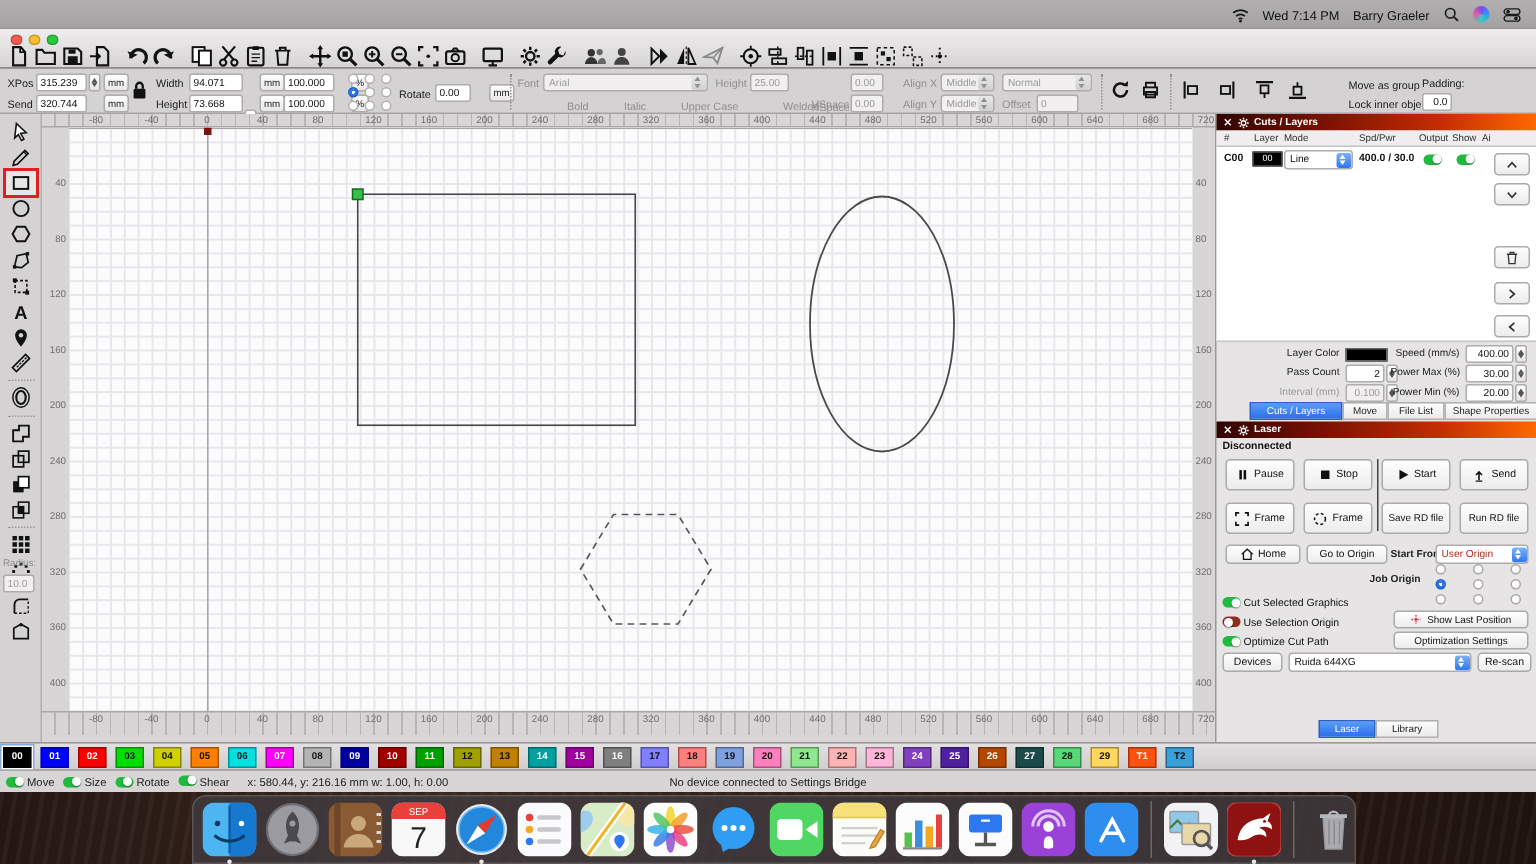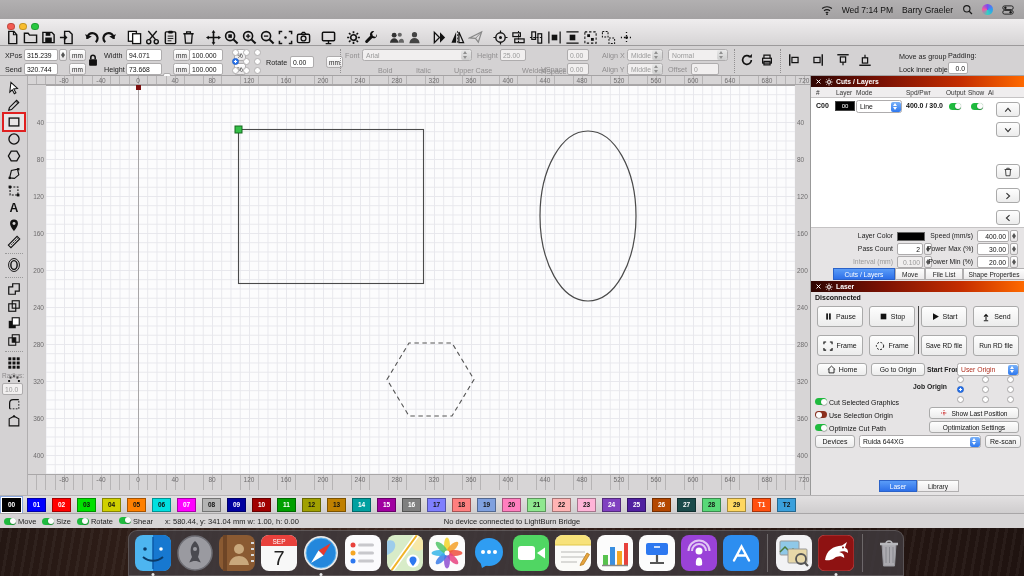--- a/index.html
+++ b/index.html
@@ -1019,22 +1019,22 @@
       </span>
       <span style="display: inline-flex; align-items: center; gap: 2px; margin-right: 6px;">
         <span class="tg sm on"></span>
         <span style="font-size:7.5px">Rotate</span>
       </span>
       <span style="display: inline-flex; gap: 2px; margin-right: 6px;">
         <span class="tg sm on"></span>
         <span style="font-size:7.5px">Shear</span>
       </span>
     </span>
-  <span style="margin-left:6px">x: 580.44, y: 341.04 mm   w: 1.00,  h: 0.00</span>
-  <span id="stmsg">No device connected to LightBurn Bridge</span>
+  <span style="margin-left:6px">x: 580.44, y: 216.16 mm   w: 1.00,  h: 0.00</span>
+  <span id="stmsg">No device connected to Settings Bridge</span>
 </div>
 
 <div id="wall"></div>
 <div id="dock">
     <span id="dockbar" style="display:flex;align-items:center;gap:4px;width:100%">
       <div class="dkapp">
         <svg width="36" height="36" viewBox="0 0 36 36">
           <rect width="36" height="36" rx="8" fill="#4db5f0"></rect>
           <path d="M18 0h10a8 8 0 0 1 8 8v20a8 8 0 0 1-8 8H18z" fill="#1778d0"></path>
           <path d="M18 2v32" stroke="#0d5aa8" stroke-width="1.5"></path>

